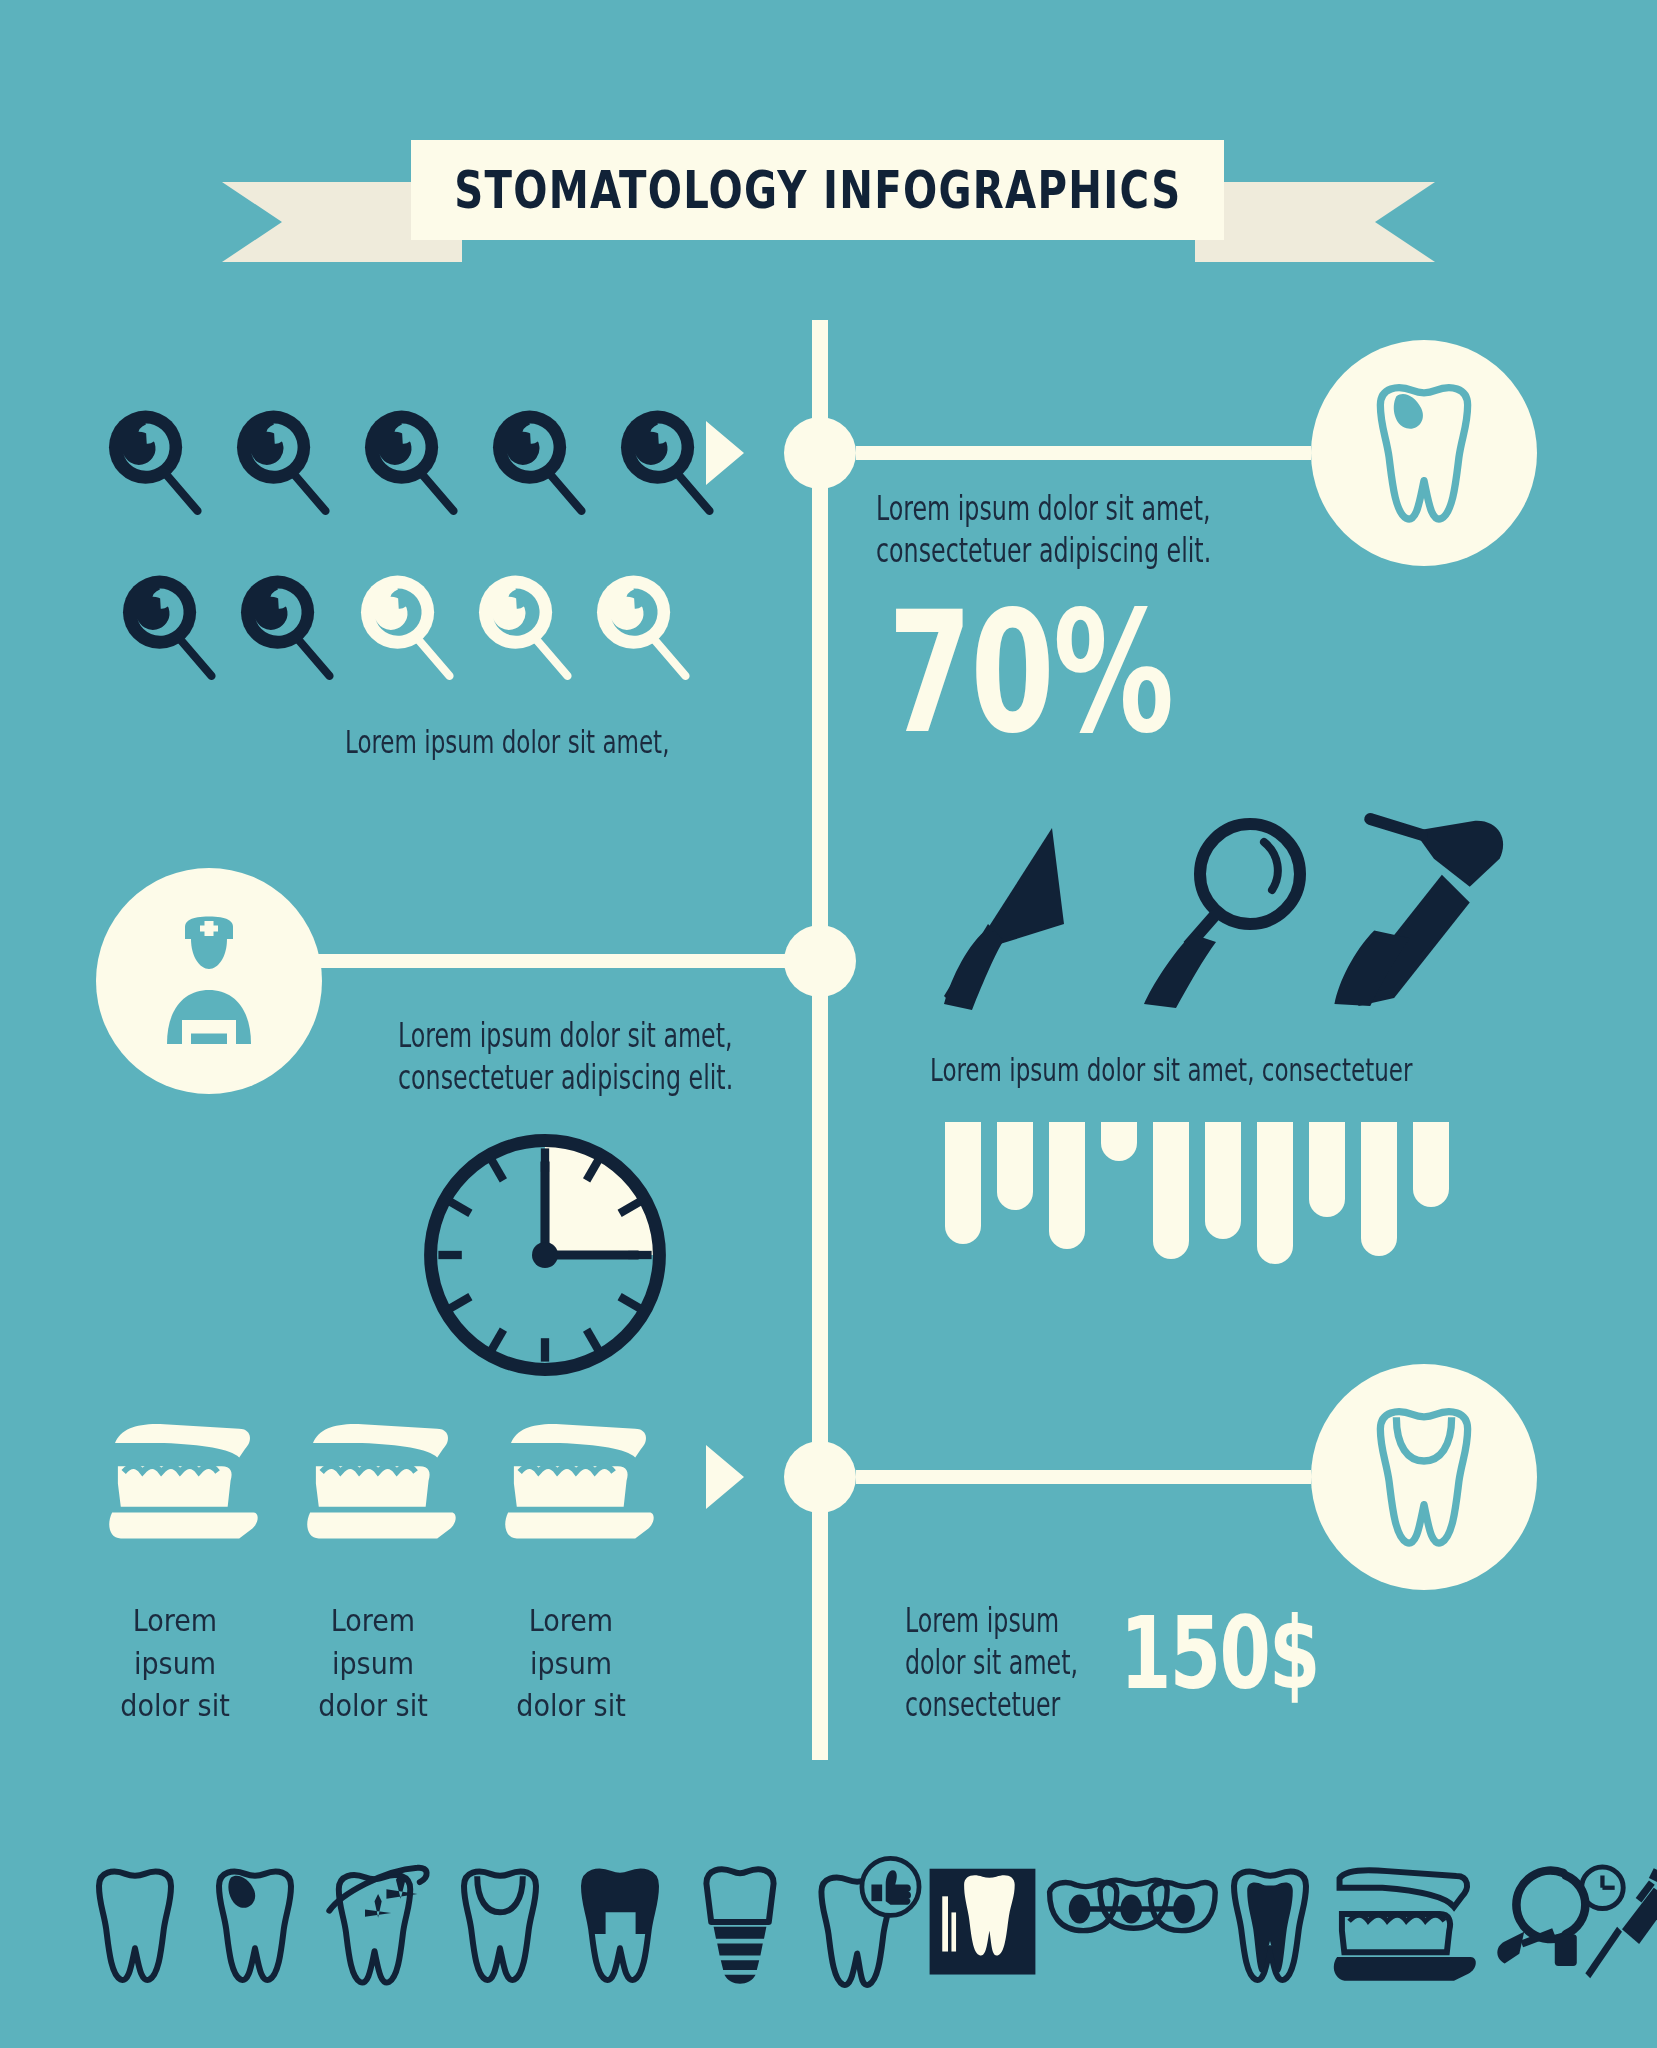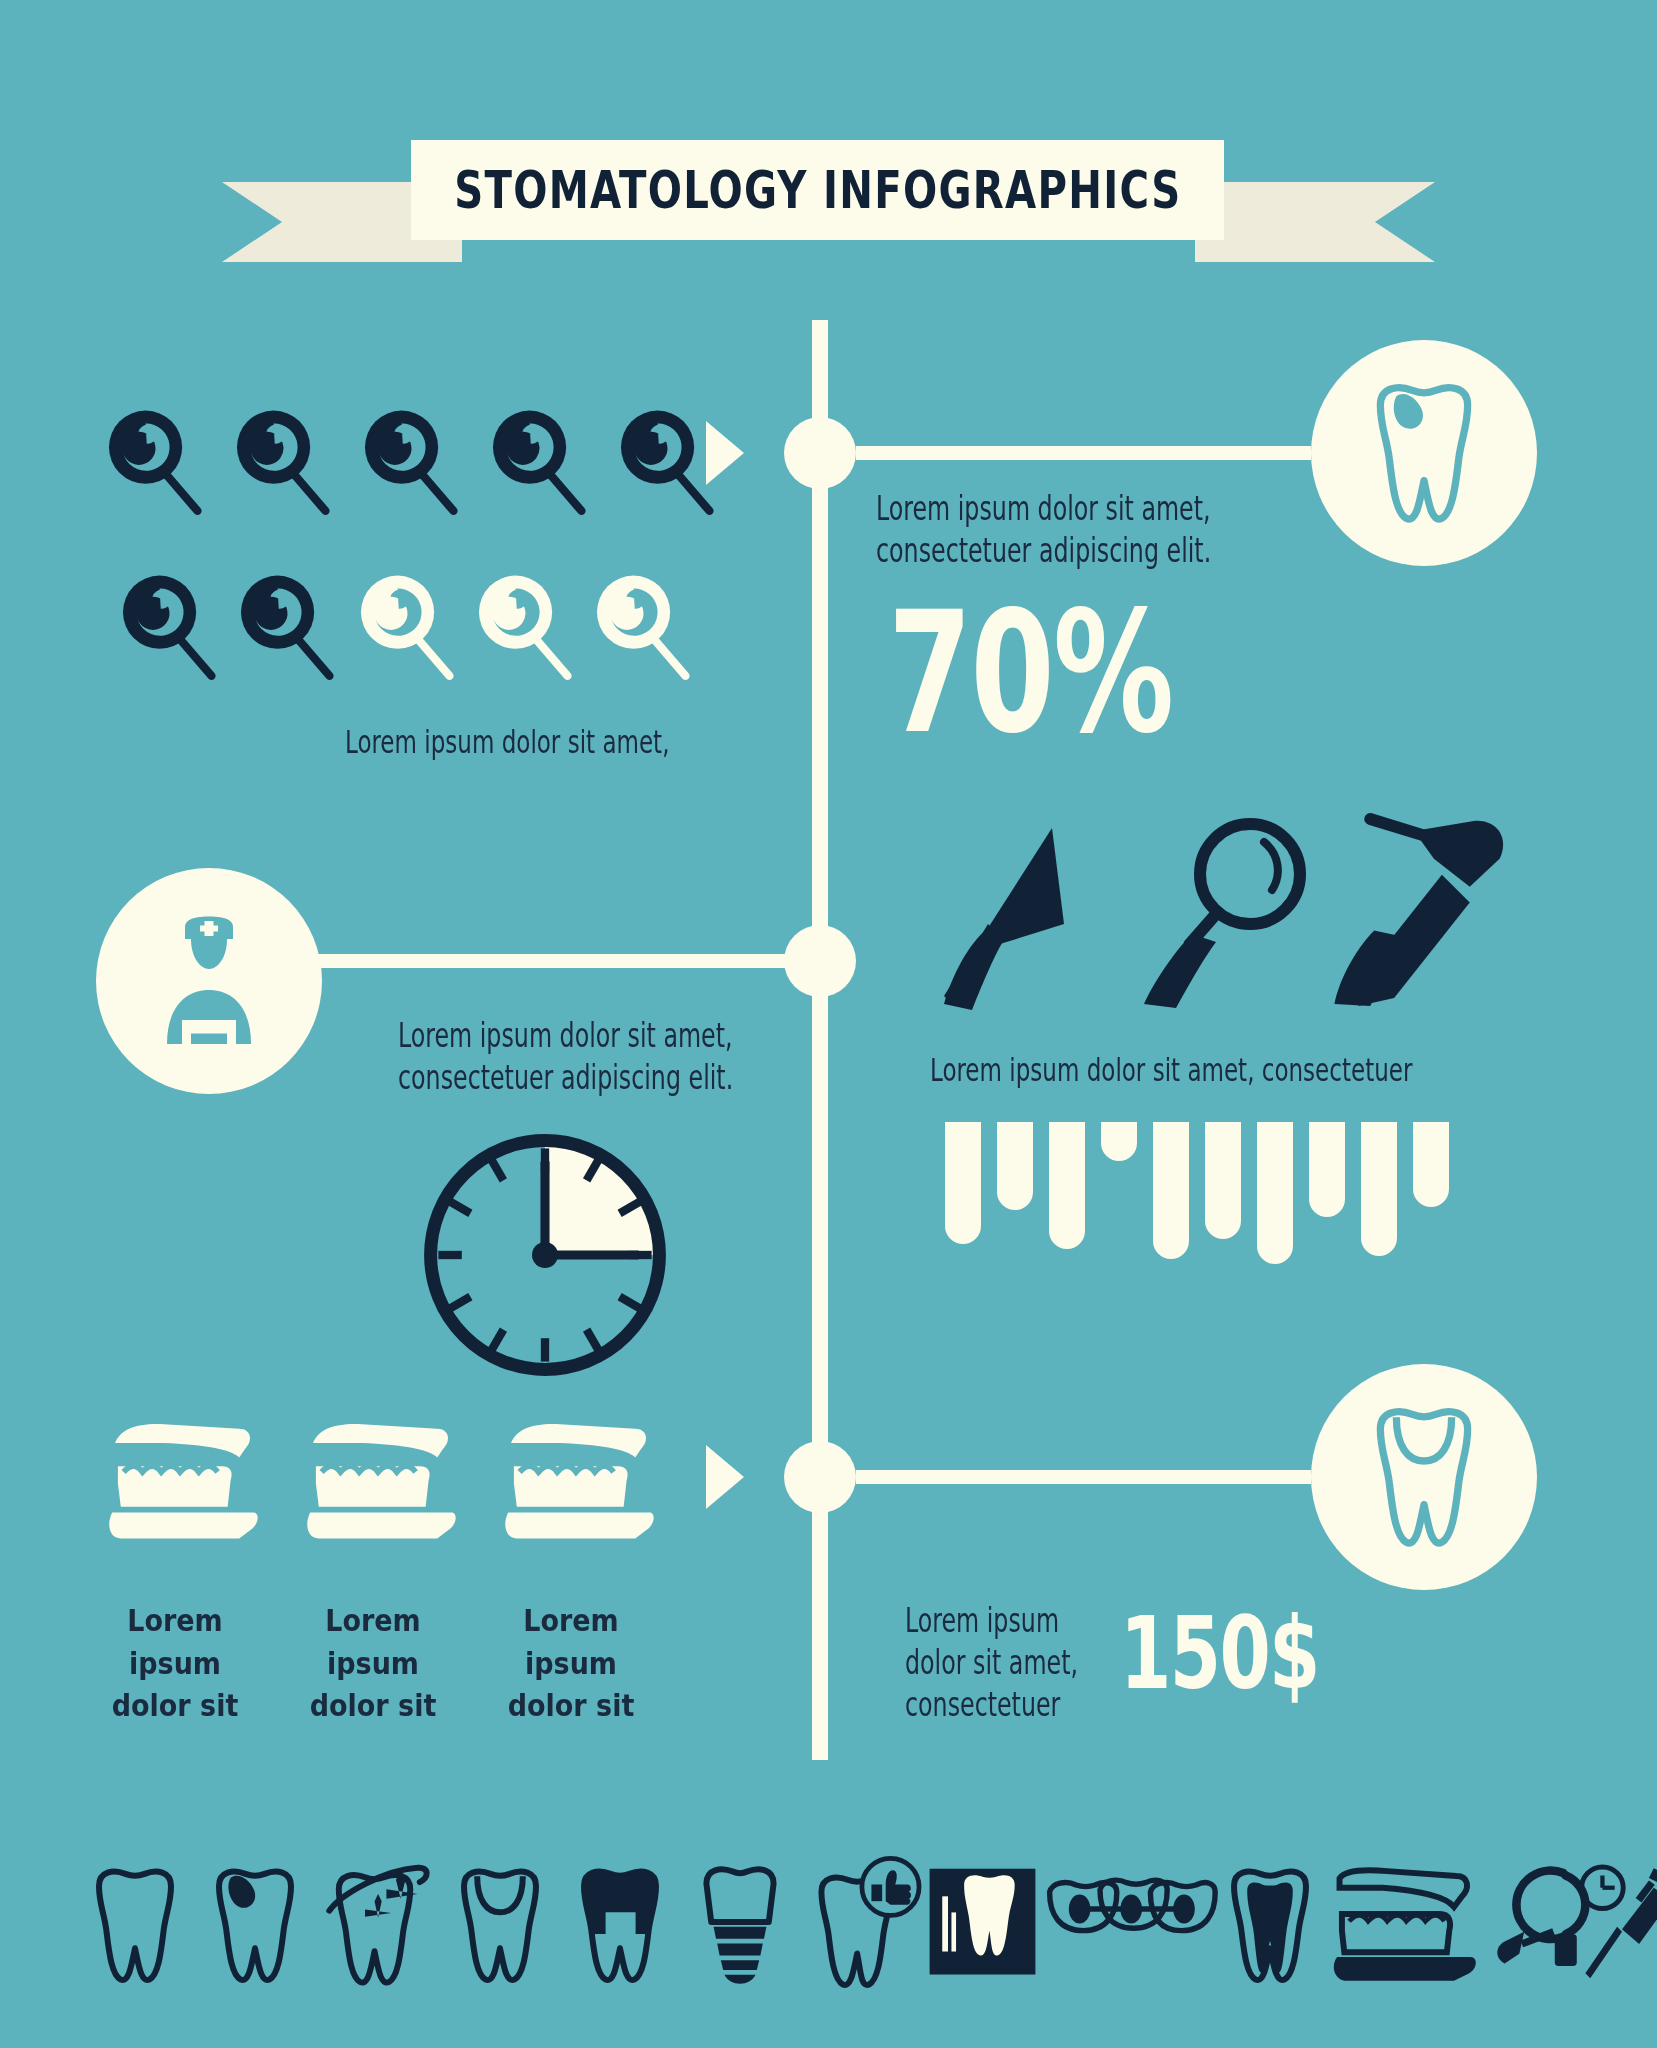--- a/index.html
+++ b/index.html
@@ -62,21 +62,21 @@
   .t-price{position:absolute;left:905px;top:1600px;font-size:33px;}
 
   .bignum{position:absolute;color:#fdfbe9;font-weight:bold;
     font-family:"DejaVu Sans Condensed","Liberation Sans",sans-serif;
     letter-spacing:-2px;}
   .n70{left:888px;top:575px;font-size:168px;transform:scaleX(0.80);transform-origin:left top;}
   .n150{left:1120px;top:1595px;font-size:100px;transform:scaleX(0.82);transform-origin:left top;}
 
   
   .brush-cap{position:absolute;width:210px;text-align:center;color:#1b2b3f;
-    font-size:30px;font-weight:700;line-height:1.42;white-space:pre-line;
+    font-size:30px;font-weight:400;line-height:1.42;white-space:pre-line;
     font-family:"DejaVu Sans Condensed","Liberation Sans",sans-serif;}
   .bc-a{left:70px;top:1600px;}
   .bc-b{left:268px;top:1600px;}
   .bc-c{left:466px;top:1600px;}
 
   
   .lolli{position:absolute;width:118px;height:118px;}
   
   .bar{position:absolute;background:#fdfbe9;border-bottom-left-radius:999px;border-bottom-right-radius:999px;}
   

